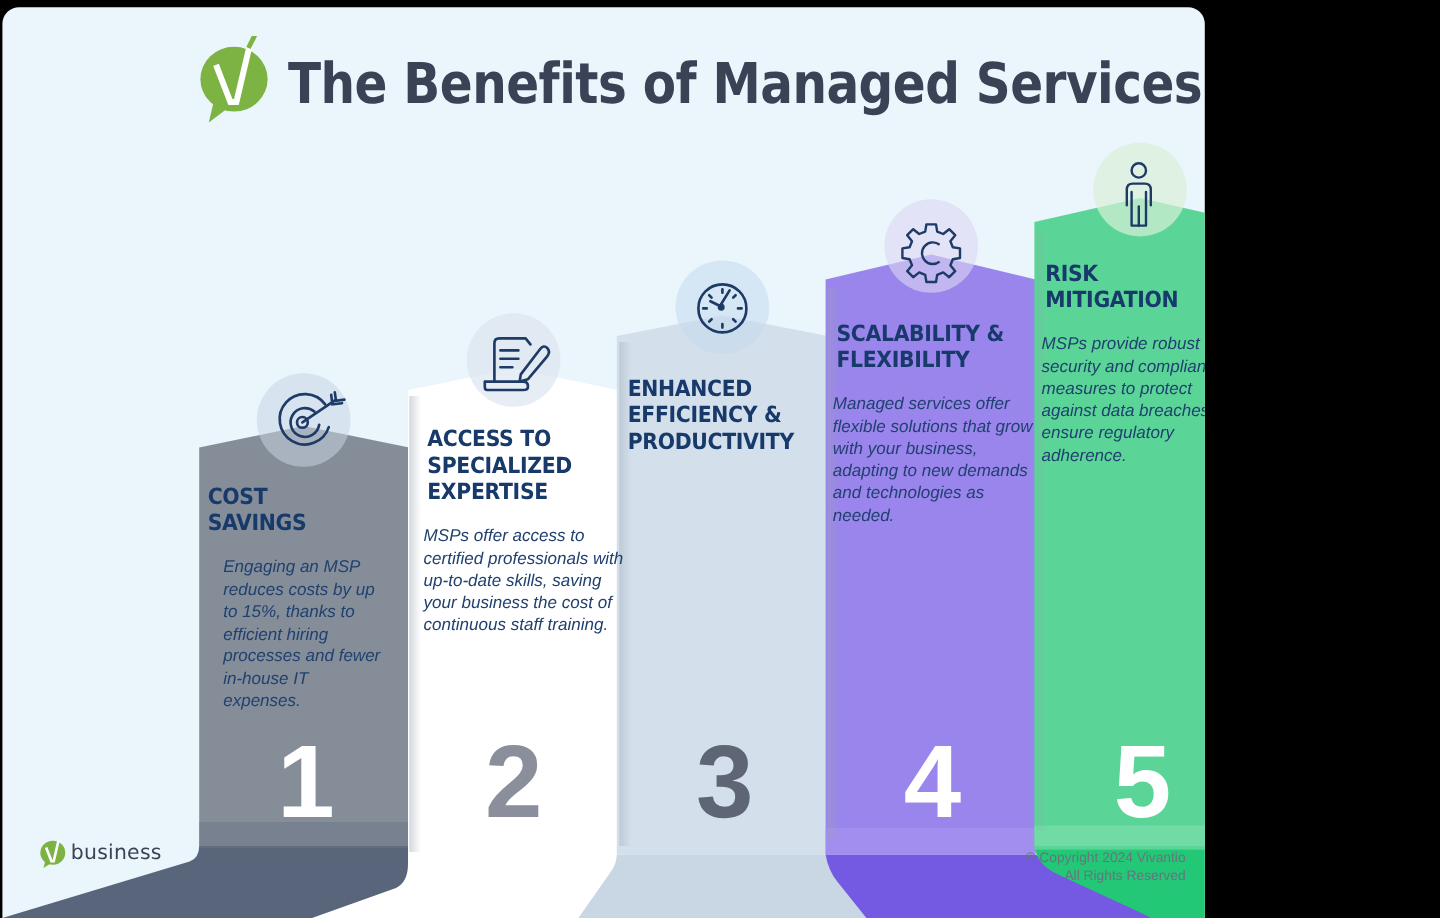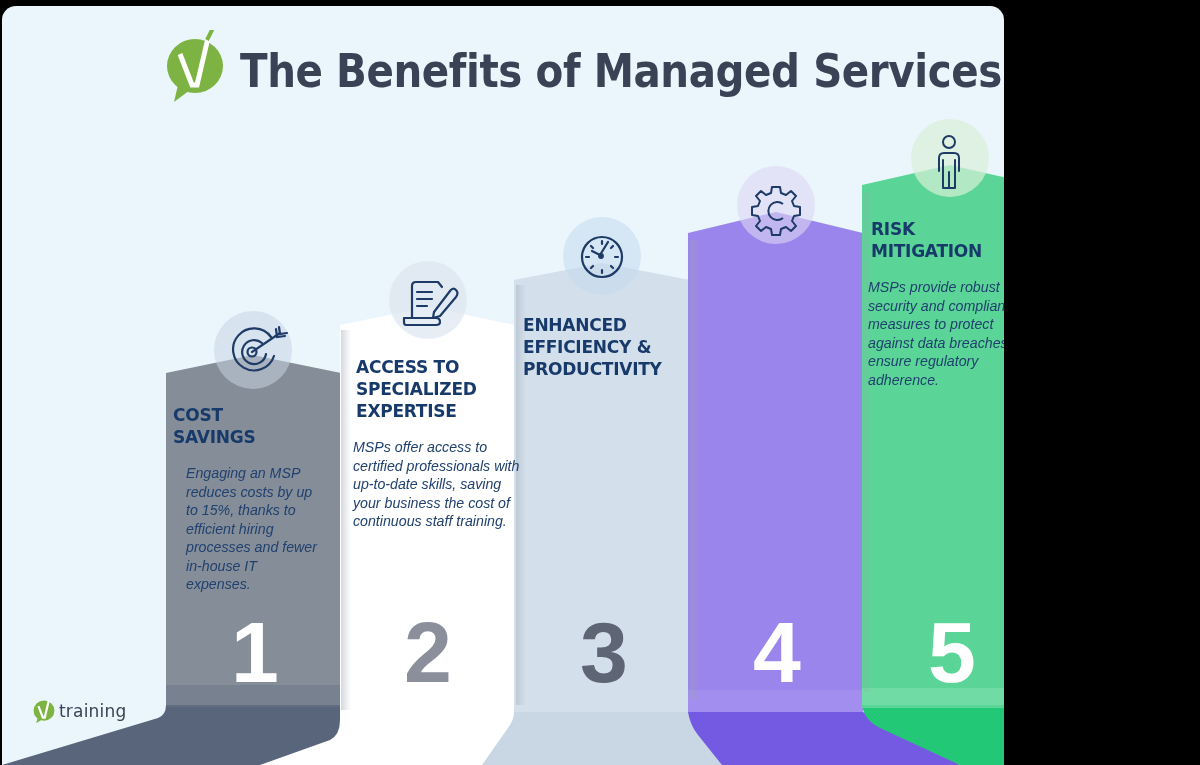--- a/index.html
+++ b/index.html
@@ -162,33 +162,44 @@
 
   <div class="col-text" style="left:514px; top:308px;">
     <div class="heading">
       <div>ENHANCED</div>
       <div>EFFICIENCY &amp;</div>
       <div>PRODUCTIVITY</div>
     </div>
   </div>
   <div class="num" style="left:514px; top:603px; color:#5e6675;">3</div>
 
+  <div class="col-text" style="left:688px; top:262px;">
+    <div class="heading">
+      <div>SCALABILITY &amp;</div>
+      <div>FLEXIBILITY</div>
+    </div>
+    <div class="desc">Managed services offer flexible solutions that grow with your business, adapting to new demands and technologies as needed.</div>
+  </div>
   <div class="num" style="left:687px; top:603px; color:#ffffff;">4</div>
 
   <div class="col-text" style="left:862px; top:212px;">
     <div class="heading">
       <div>RISK</div>
       <div>MITIGATION</div>
     </div>
     <div class="desc">MSPs provide robust security and compliance measures to protect against data breaches and ensure regulatory adherence.</div>
   </div>
   <div class="num" style="left:862px; top:603px; color:#ffffff;">5</div>
 
   <div class="brand">
     <svg width="24" height="26" viewBox="0 0 62 70">
       <ellipse cx="31" cy="34" rx="28" ry="27" fill="#7cb342"></ellipse>
       <path d="M14 53 L10 68 L26 58 Z" fill="#7cb342"></path>
       <path d="M16 22 L28 53 L33 53 L44 6" fill="none" stroke="#ffffff" stroke-width="6"></path>
     </svg>
-    <span class="brand-name">training</span>
-  </div>
-
+    <span class="brand-name">business</span>
+  </div>
+
+  <div class="copyright">
+    <div>© Copyright 2024 Vivantio</div>
+    <div>All Rights Reserved</div>
+  </div>
 </div>
 
 </body></html>

